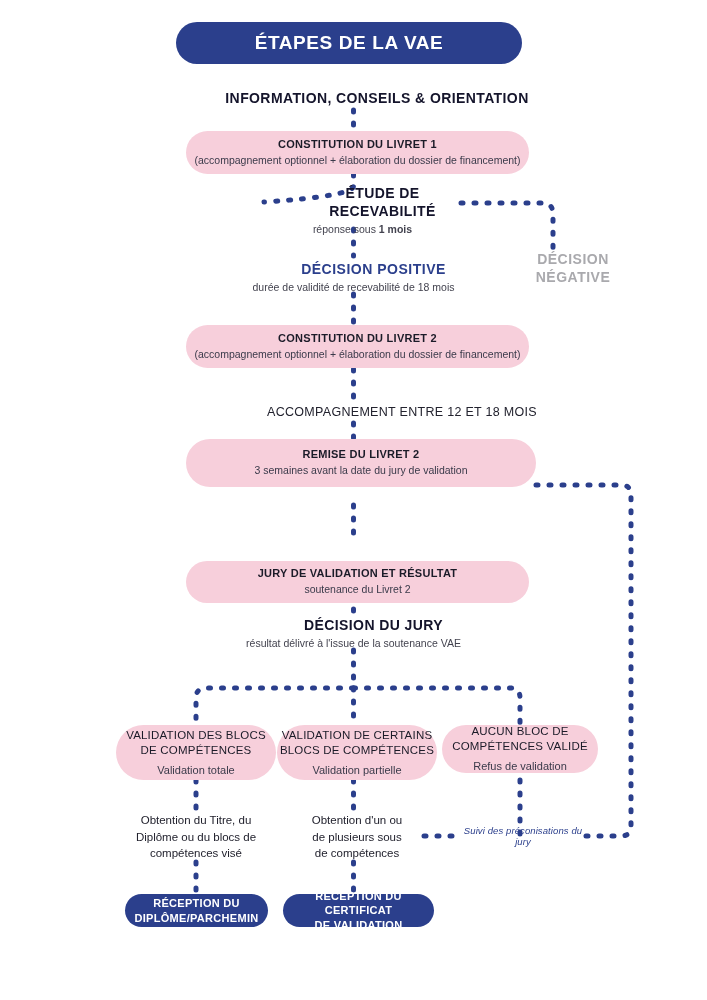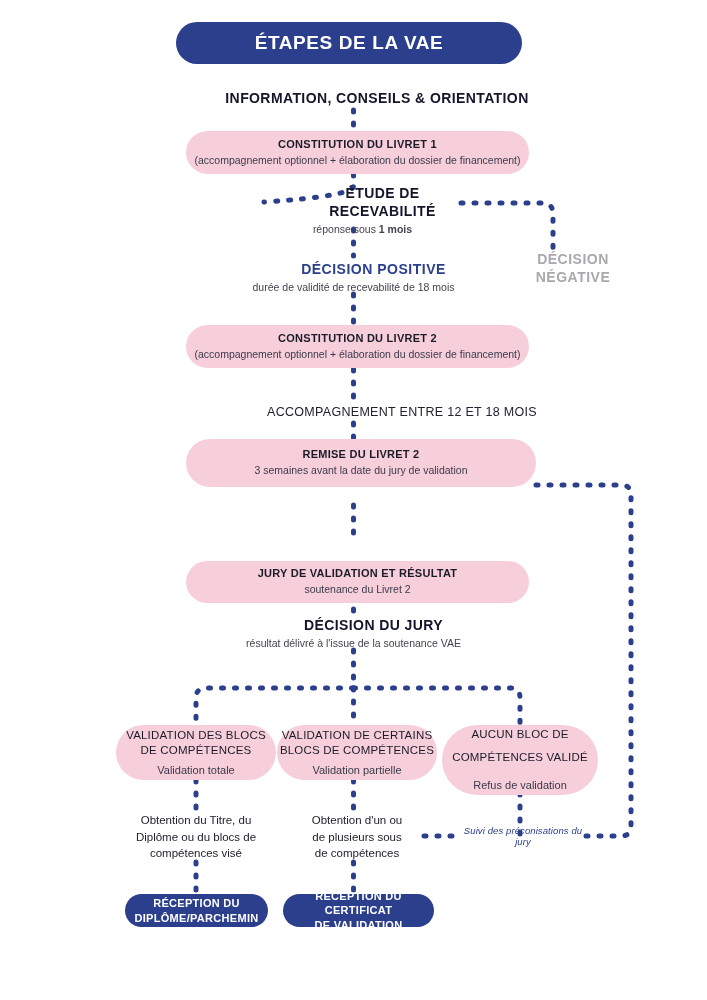--- a/index.html
+++ b/index.html
@@ -230,21 +230,21 @@
     <span class="small-box-title">DE COMPÉTENCES</span>
     <span class="small-box-sub">Validation totale</span>
   </div>
 
   <div class="node pill-pink" style="left:277px; top:725px; width:160px; height:55px;">
     <span class="small-box-title">VALIDATION DE CERTAINS</span>
     <span class="small-box-title">BLOCS DE COMPÉTENCES</span>
     <span class="small-box-sub">Validation partielle</span>
   </div>
 
-  <div class="node pill-pink" style="left:442px; top:725px; width:156px; height:70px;gap:8px;">
+  <div class="node pill-pink" style="left:442px; top:725px; width:156px; height:48px;">
     <span class="small-box-title">AUCUN BLOC DE</span>
     <span class="small-box-title">COMPÉTENCES VALIDÉ</span>
     <span class="small-box-sub">Refus de validation</span>
   </div>
 
   <div class="node" style="left:116px; top:810px; width:160px; height:54px;">
     <span class="outcome-text">Obtention du Titre, du</span>
     <span class="outcome-text">Diplôme ou du blocs de</span>
     <span class="outcome-text">compétences visé</span>
   </div>

